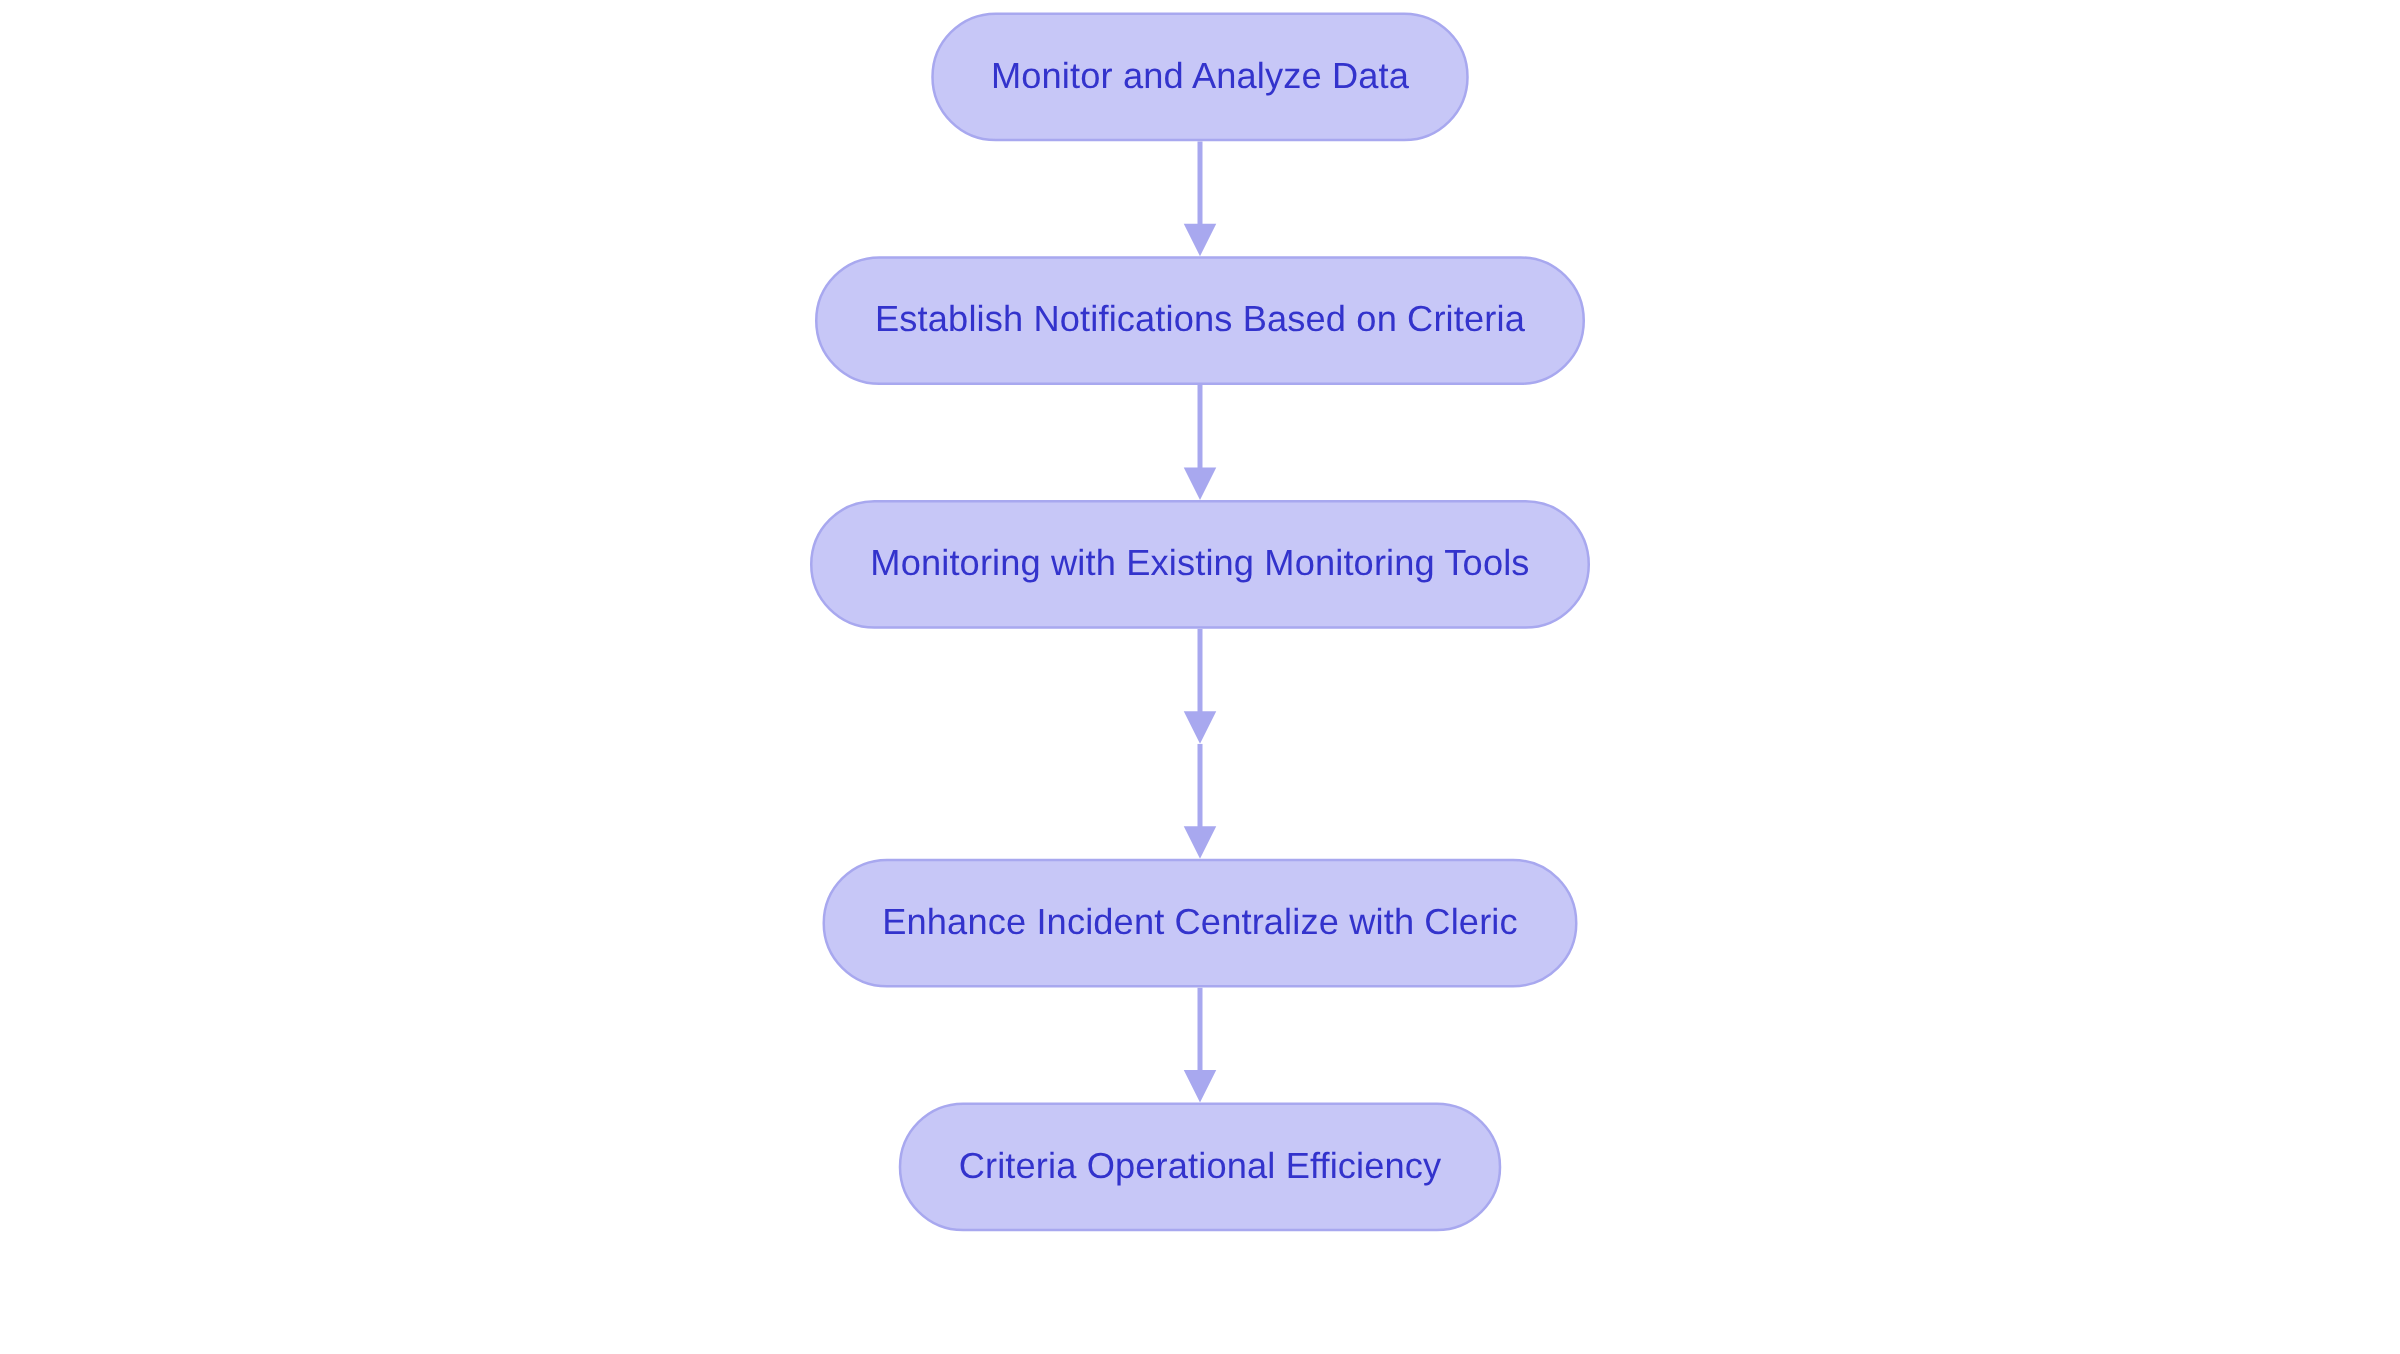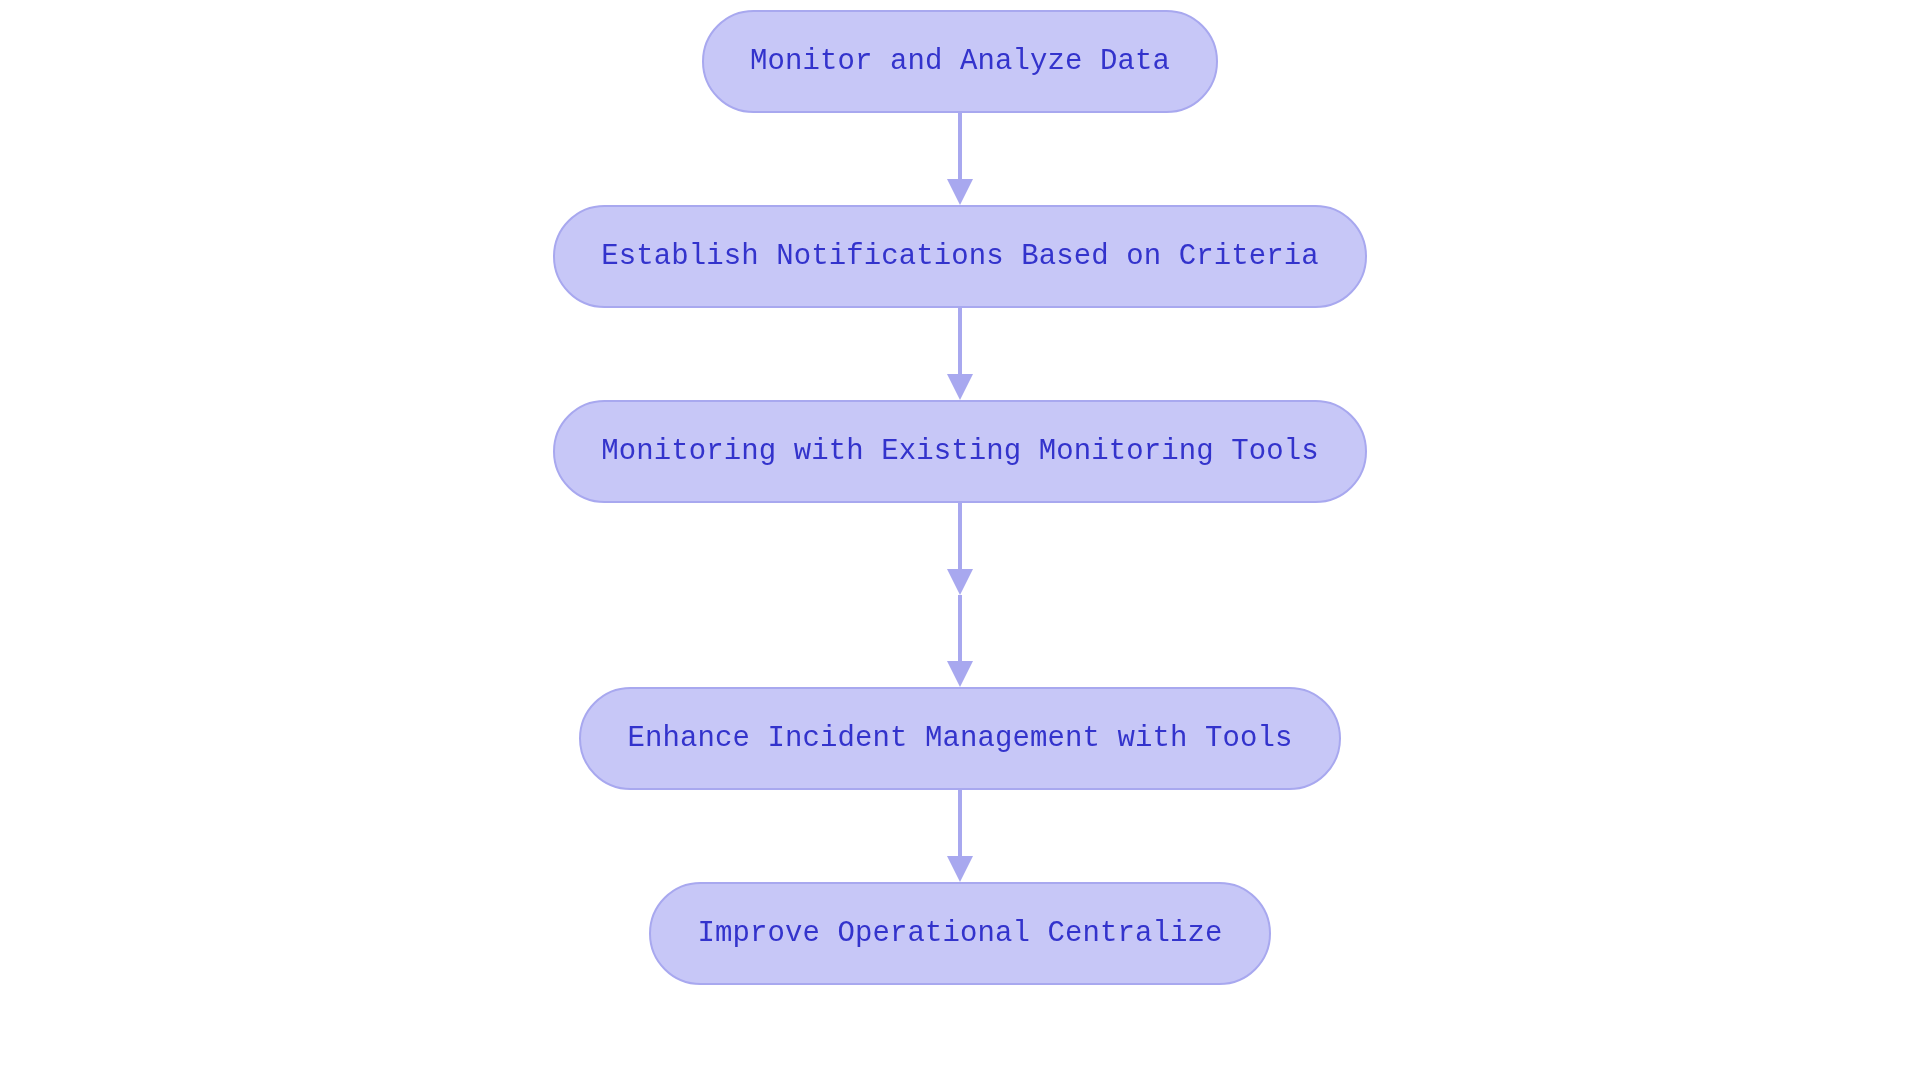--- a/index.html
+++ b/index.html
@@ -37,21 +37,20 @@
     box-sizing: border-box;
     height: 103px;
     display: flex;
     align-items: center;
     justify-content: flex-start;
     background: #c7c7f7;
     border: 2px solid #a8a8ef;
     border-radius: 52px;
     padding: 0 46px;
     white-space: nowrap;
-    font-family: Liberation Mono, monospace;
   }
 
   .node-label {
     font-size: 29px;
     line-height: 1;
     color: #3333cc;
     letter-spacing: 0.1px;
     font-weight: 400;
   }
 
@@ -117,28 +116,28 @@
 
 
     <div class="connector">
       <svg width="40" height="92" viewBox="0 0 40 92">
         <line x1="20" y1="0" x2="20" y2="72" stroke="#a8a8ef" stroke-width="4"></line>
         <polygon points="20,92 7,66 33,66" fill="#a8a8ef"></polygon>
       </svg>
     </div>
 
     <div class="node">
-      <span class="node-label">Enhance Incident Management with Tools</span>
+      <span class="node-label">Enhance Incident Centralize with Cleric</span>
     </div>
 
     <div class="connector">
       <svg width="40" height="92" viewBox="0 0 40 92">
         <line x1="20" y1="0" x2="20" y2="72" stroke="#a8a8ef" stroke-width="4"></line>
         <polygon points="20,92 7,66 33,66" fill="#a8a8ef"></polygon>
       </svg>
     </div>
 
     <div class="node">
-      <span class="node-label">Improve Operational Centralize</span>
+      <span class="node-label">Criteria Operational Efficiency</span>
     </div>
 
   </div>
 </div>
 
 </body></html>

